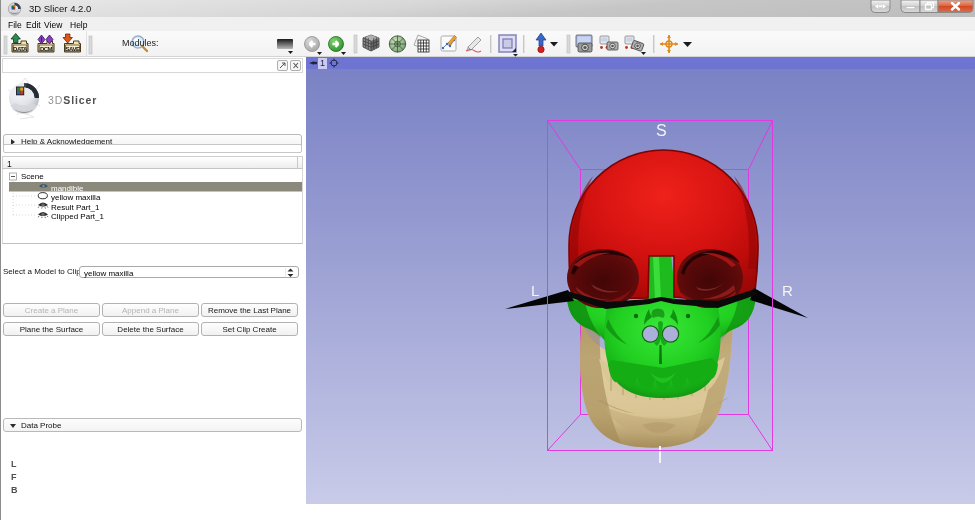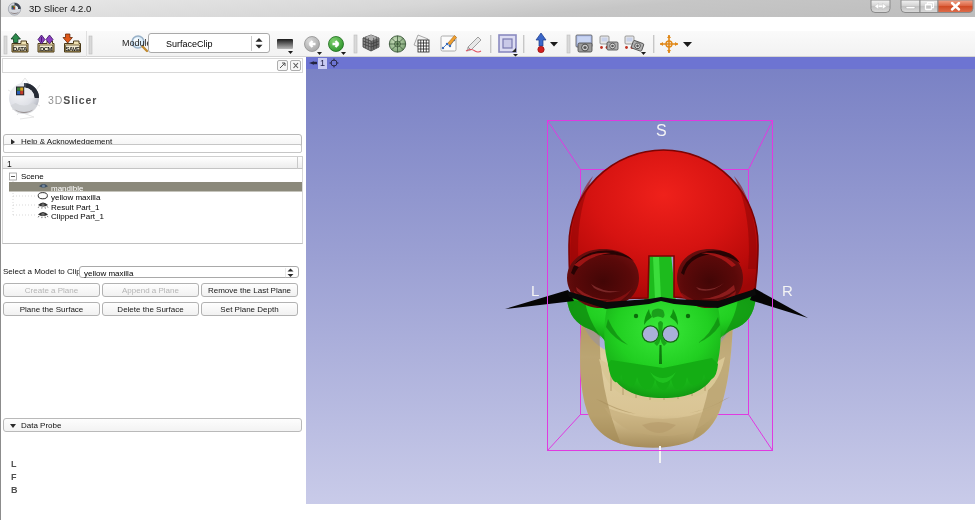--- a/index.html
+++ b/index.html
@@ -31,21 +31,21 @@
 .tri-r { position:absolute; left:7px; top:3.5px; width:0; height:0; border-left:4.5px solid #2b2b2b; border-top:3px solid transparent; border-bottom:3px solid transparent; }
 .tri-d { position:absolute; left:5.5px; top:4.5px; width:0; height:0; border-top:4.5px solid #2b2b2b; border-left:3px solid transparent; border-right:3px solid transparent; }
 
 #emptyrow { top:144px; left:2px; width:299px; height:9px; background:#fff; border:1px solid #c6c6c6; border-radius:2px; }
 
 #treehdr { top:156px; left:1px; width:301px; height:13px; background:linear-gradient(#ffffff,#ededed); border:1px solid #cfcfcf; border-bottom:1px solid #c4c4c4; font-size:8.5px; color:#111; }
 #treebox { top:169px; left:1px; width:301px; height:75px; background:#fff; border-left:1px solid #d8d8d8; border-right:1px solid #d8d8d8; border-bottom:1px solid #c0c0c0; }
 .trow { position:absolute; font-size:8px; color:#000; white-space:nowrap; }
 
 
-.btn { position:absolute; height:14px; background:linear-gradient(#fefefe,#f1f1f1); border:1px solid #b2b2b2; border-radius:3px; font-size:8px; color:#151515; text-align:center; }
+.btn { position:absolute; height:14px; background:linear-gradient(#fefefe,#f1f1f1); border:1px solid #b2b2b2; border-radius:3px; font-size:8px; color:#151515; text-align:center;margin-top:20px; }
 .btn span { position:absolute; width:100%; left:0; top:2px; }
 .btn.dis { color:#b5b5b5; }
 
 #combo2 { position:absolute; top:266px; left:78px; width:220px; height:12px; background:#fff; border:1px solid #a9a9a9; border-radius:3px; font-size:8px; color:#000; }
 
 
 #vp { top:57px; left:305px; width:670px; height:447px; background:linear-gradient(#7880c4 0%, #9ba0d3 45%, #c9cbe9 100%); }
 #vphdr { top:57px; left:305px; width:670px; height:12px; background:#6d74d2; }
 #vpnum { position:absolute; left:12px; top:0.5px; width:9px; height:11px; background:#c9cbf2; color:#22224a; font-size:9px; text-align:center; line-height:11px; }
 .lfb { position:absolute; font-size:9px; color:#4f4f4f; font-weight:bold; }
@@ -87,20 +87,26 @@
     <rect x="53" y="0" width="18" height="12.5" fill="url(#wbtn)" stroke="#8a8a8a" stroke-width="1"></rect>
     <path d="M71 0 L106 0 L106 8.5 Q106 12.5 102 12.5 L71 12.5 Z" fill="url(#wbtnr)" stroke="#8a8a8a" stroke-width="1"></path>
     <rect x="10.5" y="5.4" width="6" height="1.8" fill="#fff"></rect>
     <path d="M7.5 6.3 L11.5 3.4 L11.5 9.2 Z M19.5 6.3 L15.5 3.4 L15.5 9.2 Z" fill="#fff" stroke="#aaa" stroke-width="0.3"></path>
     <rect x="39" y="6.5" width="9" height="2.2" rx="1" fill="#fff" stroke="#999" stroke-width="0.4"></rect>
     <rect x="58.5" y="4.5" width="6" height="5" rx="0.8" fill="none" stroke="#fff" stroke-width="1.3"></rect>
     <path d="M60.5 4.2 v-1.5 h6 v5 h-1.6" fill="none" stroke="#fff" stroke-width="1.2"></path>
     <path d="M85 3 L92 9.5 M92 3 L85 9.5" stroke="#fff" stroke-width="2.4" stroke-linecap="round"></path>
   </svg>
 
+  <div id="menubar" class="abs">
+    <span class="menuitem" style="left:7px">File</span>
+    <span class="menuitem" style="left:25px">Edit</span>
+    <span class="menuitem" style="left:43px">View</span>
+    <span class="menuitem" style="left:69px">Help</span>
+  </div>
 
   <div id="toolbar" class="abs"></div>
 
   <svg class="abs" style="left:0;top:31px" width="975" height="26" viewBox="0 0 975 26">
     <defs>
       <linearGradient id="fold" x1="0" y1="0" x2="0" y2="1">
         <stop offset="0" stop-color="#f5ecc3"></stop>
           <stop offset="1" stop-color="#d9c178"></stop>
       </linearGradient>
       <linearGradient id="hist" x1="0" y1="0" x2="0" y2="1">
@@ -262,28 +268,20 @@
     <use href="#vsep" x="652" y="1"></use>
 
     <g transform="translate(659,4)" stroke="#e08818" fill="#e08818">
       <path d="M9 0 L9 18 M0 9 L18 9" stroke-width="1.6"></path>
       <circle cx="9" cy="9" r="3" fill="none" stroke-width="1.4"></circle>
       <path d="M9 0 L7 3 L11 3 Z M9 18 L7 15 L11 15 Z M0 9 L3 7 L3 11 Z M18 9 L15 7 L15 11 Z" stroke="none"></path>
     </g>
     <path d="M682 11 L691 11 L686.5 16 Z" fill="#1a1a1a"></path>
   </svg>
   <div id="modlabel" style="color:#222">Modules:</div>
-  <div id="modcombo" class="abs">
-      <span class="t">SurfaceClip</span>
-    <svg style="position:absolute;right:3px;top:1px" width="15" height="17" viewBox="0 0 15 17">
-      <line x1="0.5" y1="1" x2="0.5" y2="16" stroke="#c9c9c9" stroke-width="1"></line>
-      <path d="M4.5 6.8 L11.5 6.8 L8 3 Z" fill="#2a2a2a"></path>
-      <path d="M4.5 9.8 L11.5 9.8 L8 13.6 Z" fill="#2a2a2a"></path>
-    </svg>
-    </div>
 
   <div id="panel" class="abs"></div>
   <div id="phdr" class="abs"></div>
   <svg class="abs" style="left:276px;top:60px" width="24" height="11" viewBox="0 0 24 11">
     <rect x="0.5" y="0.5" width="10" height="10" rx="1.5" fill="#f6f6f6" stroke="#9a9a9a" stroke-width="0.8"></rect>
     <path d="M3 8 L8 3 M8 3 L5 3 M8 3 L8 6" stroke="#555" stroke-width="1" fill="none"></path>
     <rect x="13.5" y="0.5" width="10" height="10" rx="1.5" fill="#f6f6f6" stroke="#9a9a9a" stroke-width="0.8"></rect>
     <path d="M16.5 3 L21 8 M21 3 L16.5 8" stroke="#555" stroke-width="1.1"></path>
   </svg>
 
@@ -384,21 +382,21 @@
   <div class="btn" style="top:283px;left:200px;width:97px">
       <span>Remove the Last Plane</span>
     </div>
   <div class="btn" style="top:302px;left:2px;width:97px">
       <span>Plane the Surface</span>
     </div>
   <div class="btn" style="top:302px;left:101px;width:97px">
       <span>Delete the Surface</span>
     </div>
   <div class="btn" style="top:302px;left:200px;width:97px">
-      <span>Set Plane Depth</span>
+      <span>Set Clip Create</span>
     </div>
 
   <div class="abs collapsible" style="top:412px">
       <span class="tri-d"></span>
       <span class="coltxt">Data Probe</span>
     </div>
 
   <div class="lfb" style="left:10px;top:459px">L</div>
   <div class="lfb" style="left:10px;top:472px">F</div>
   <div class="lfb" style="left:10px;top:485px">B</div>

